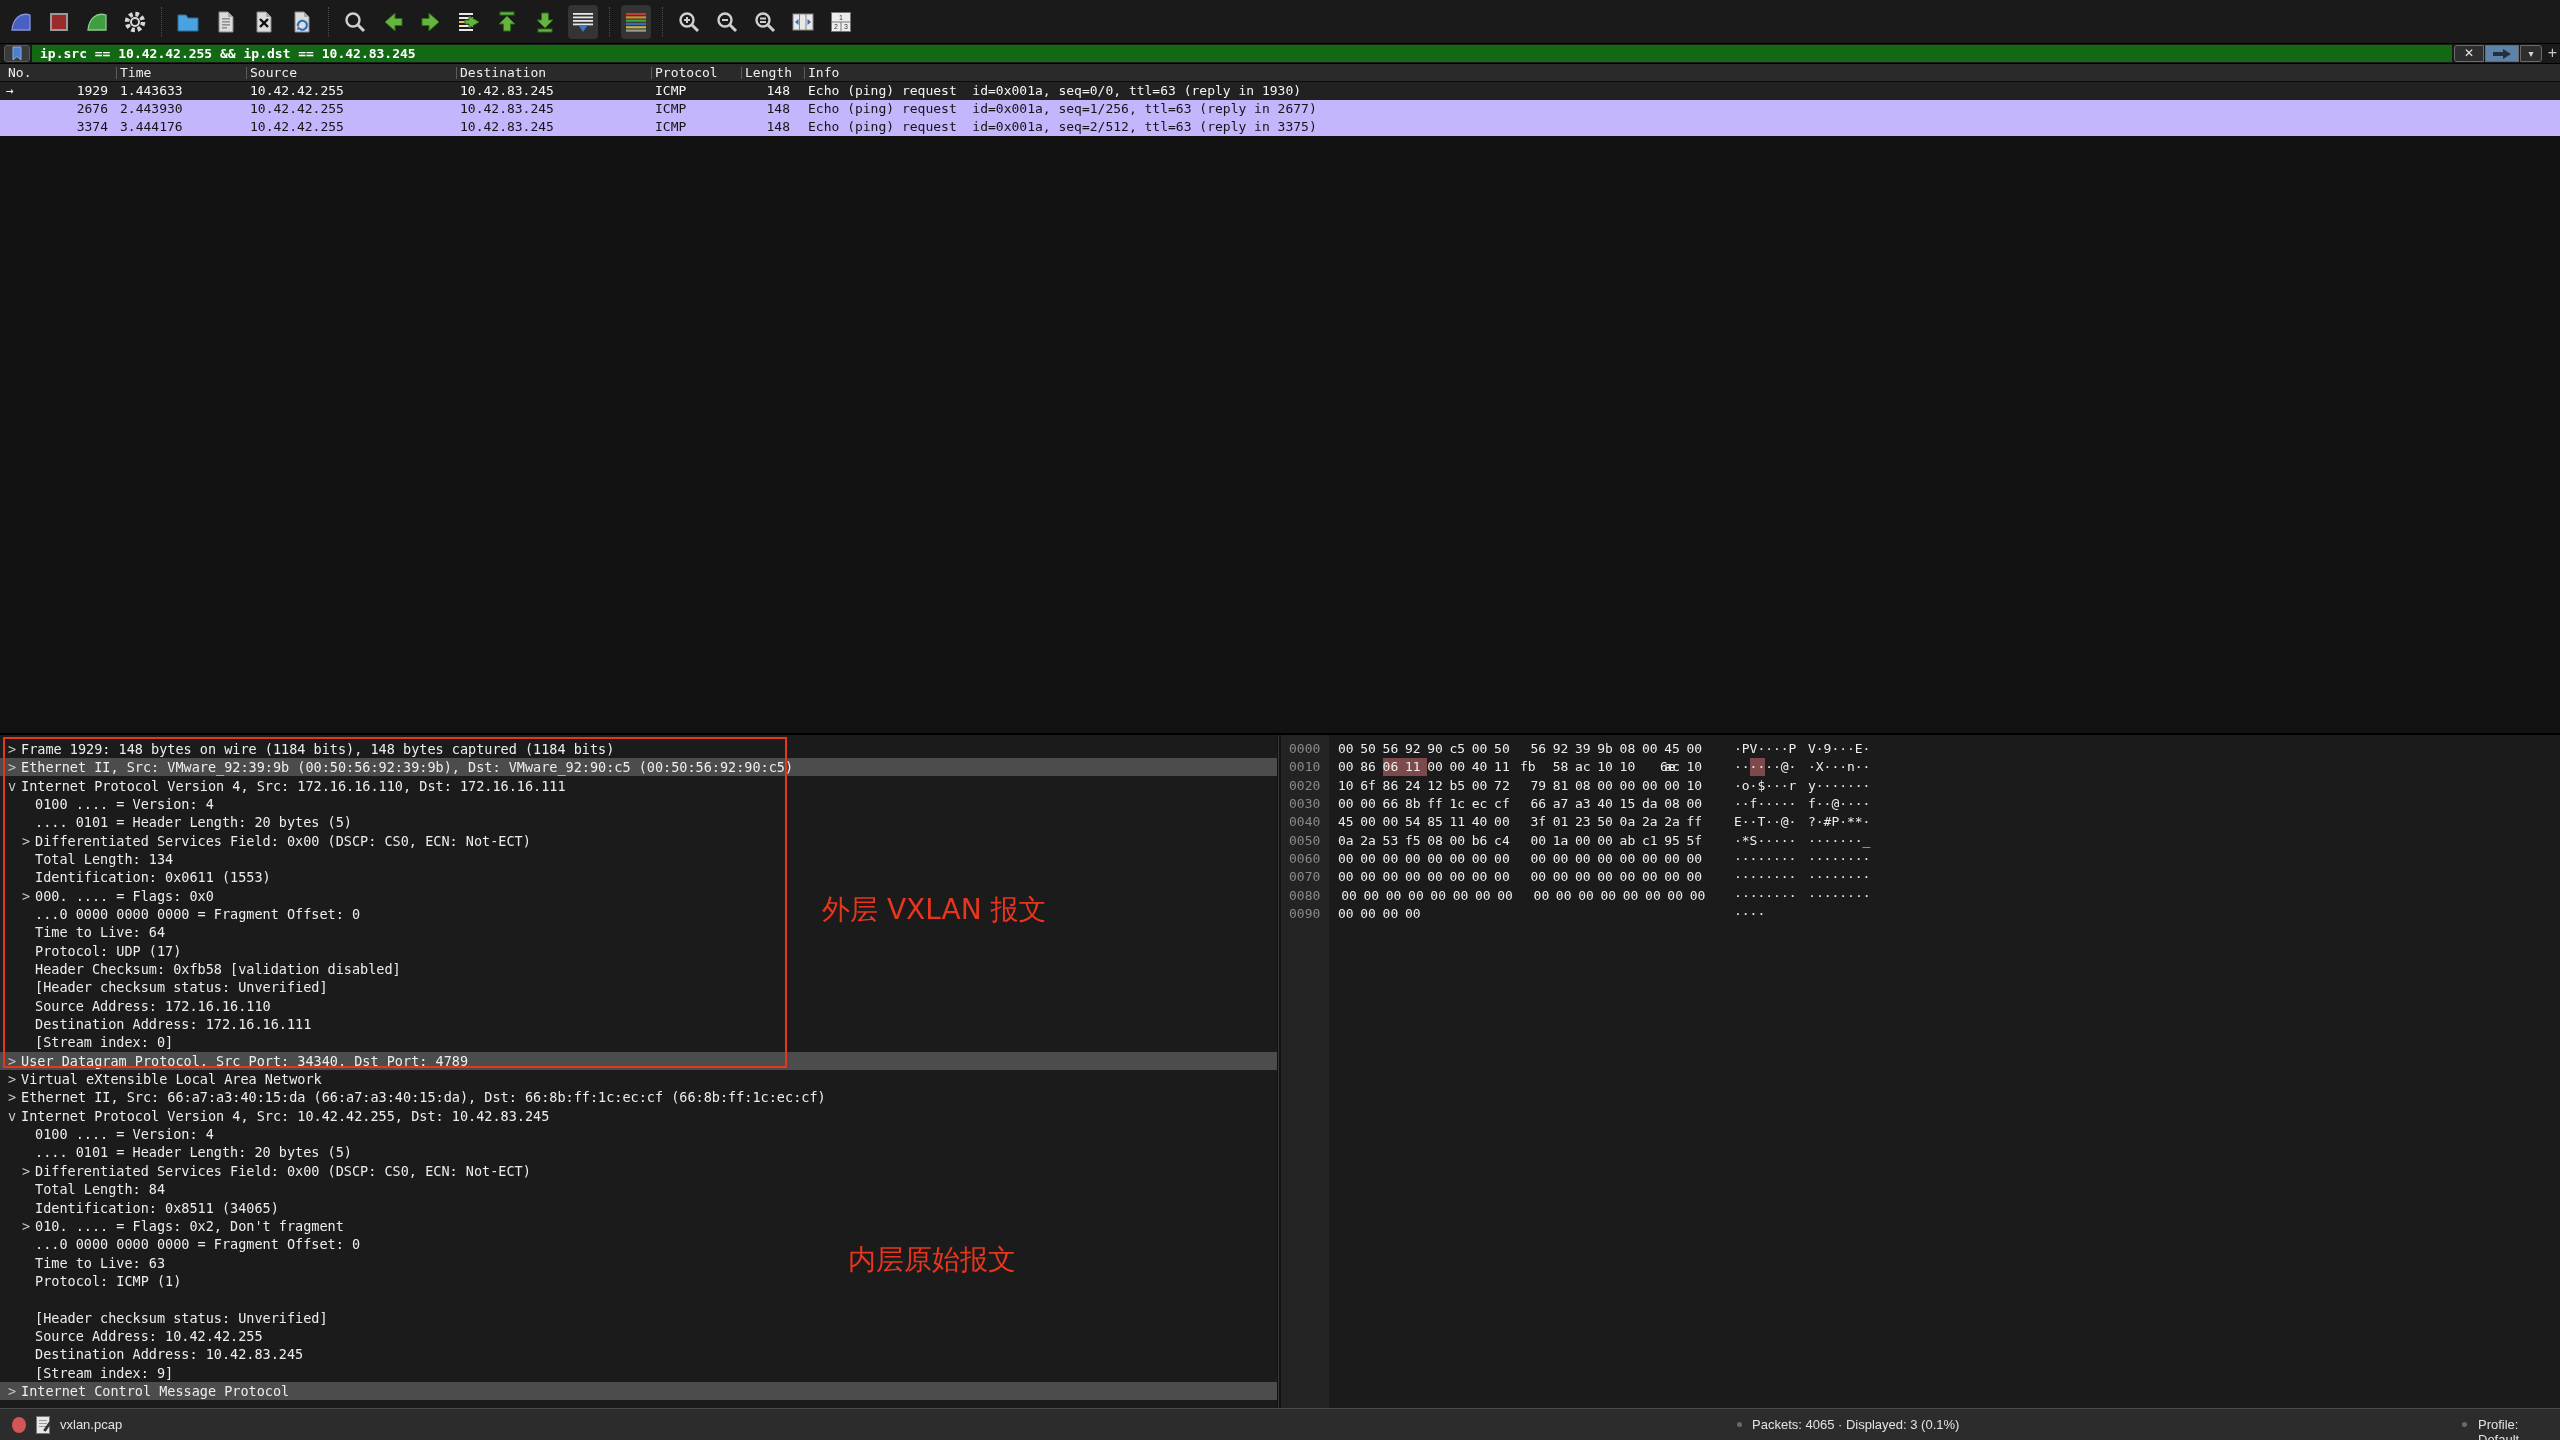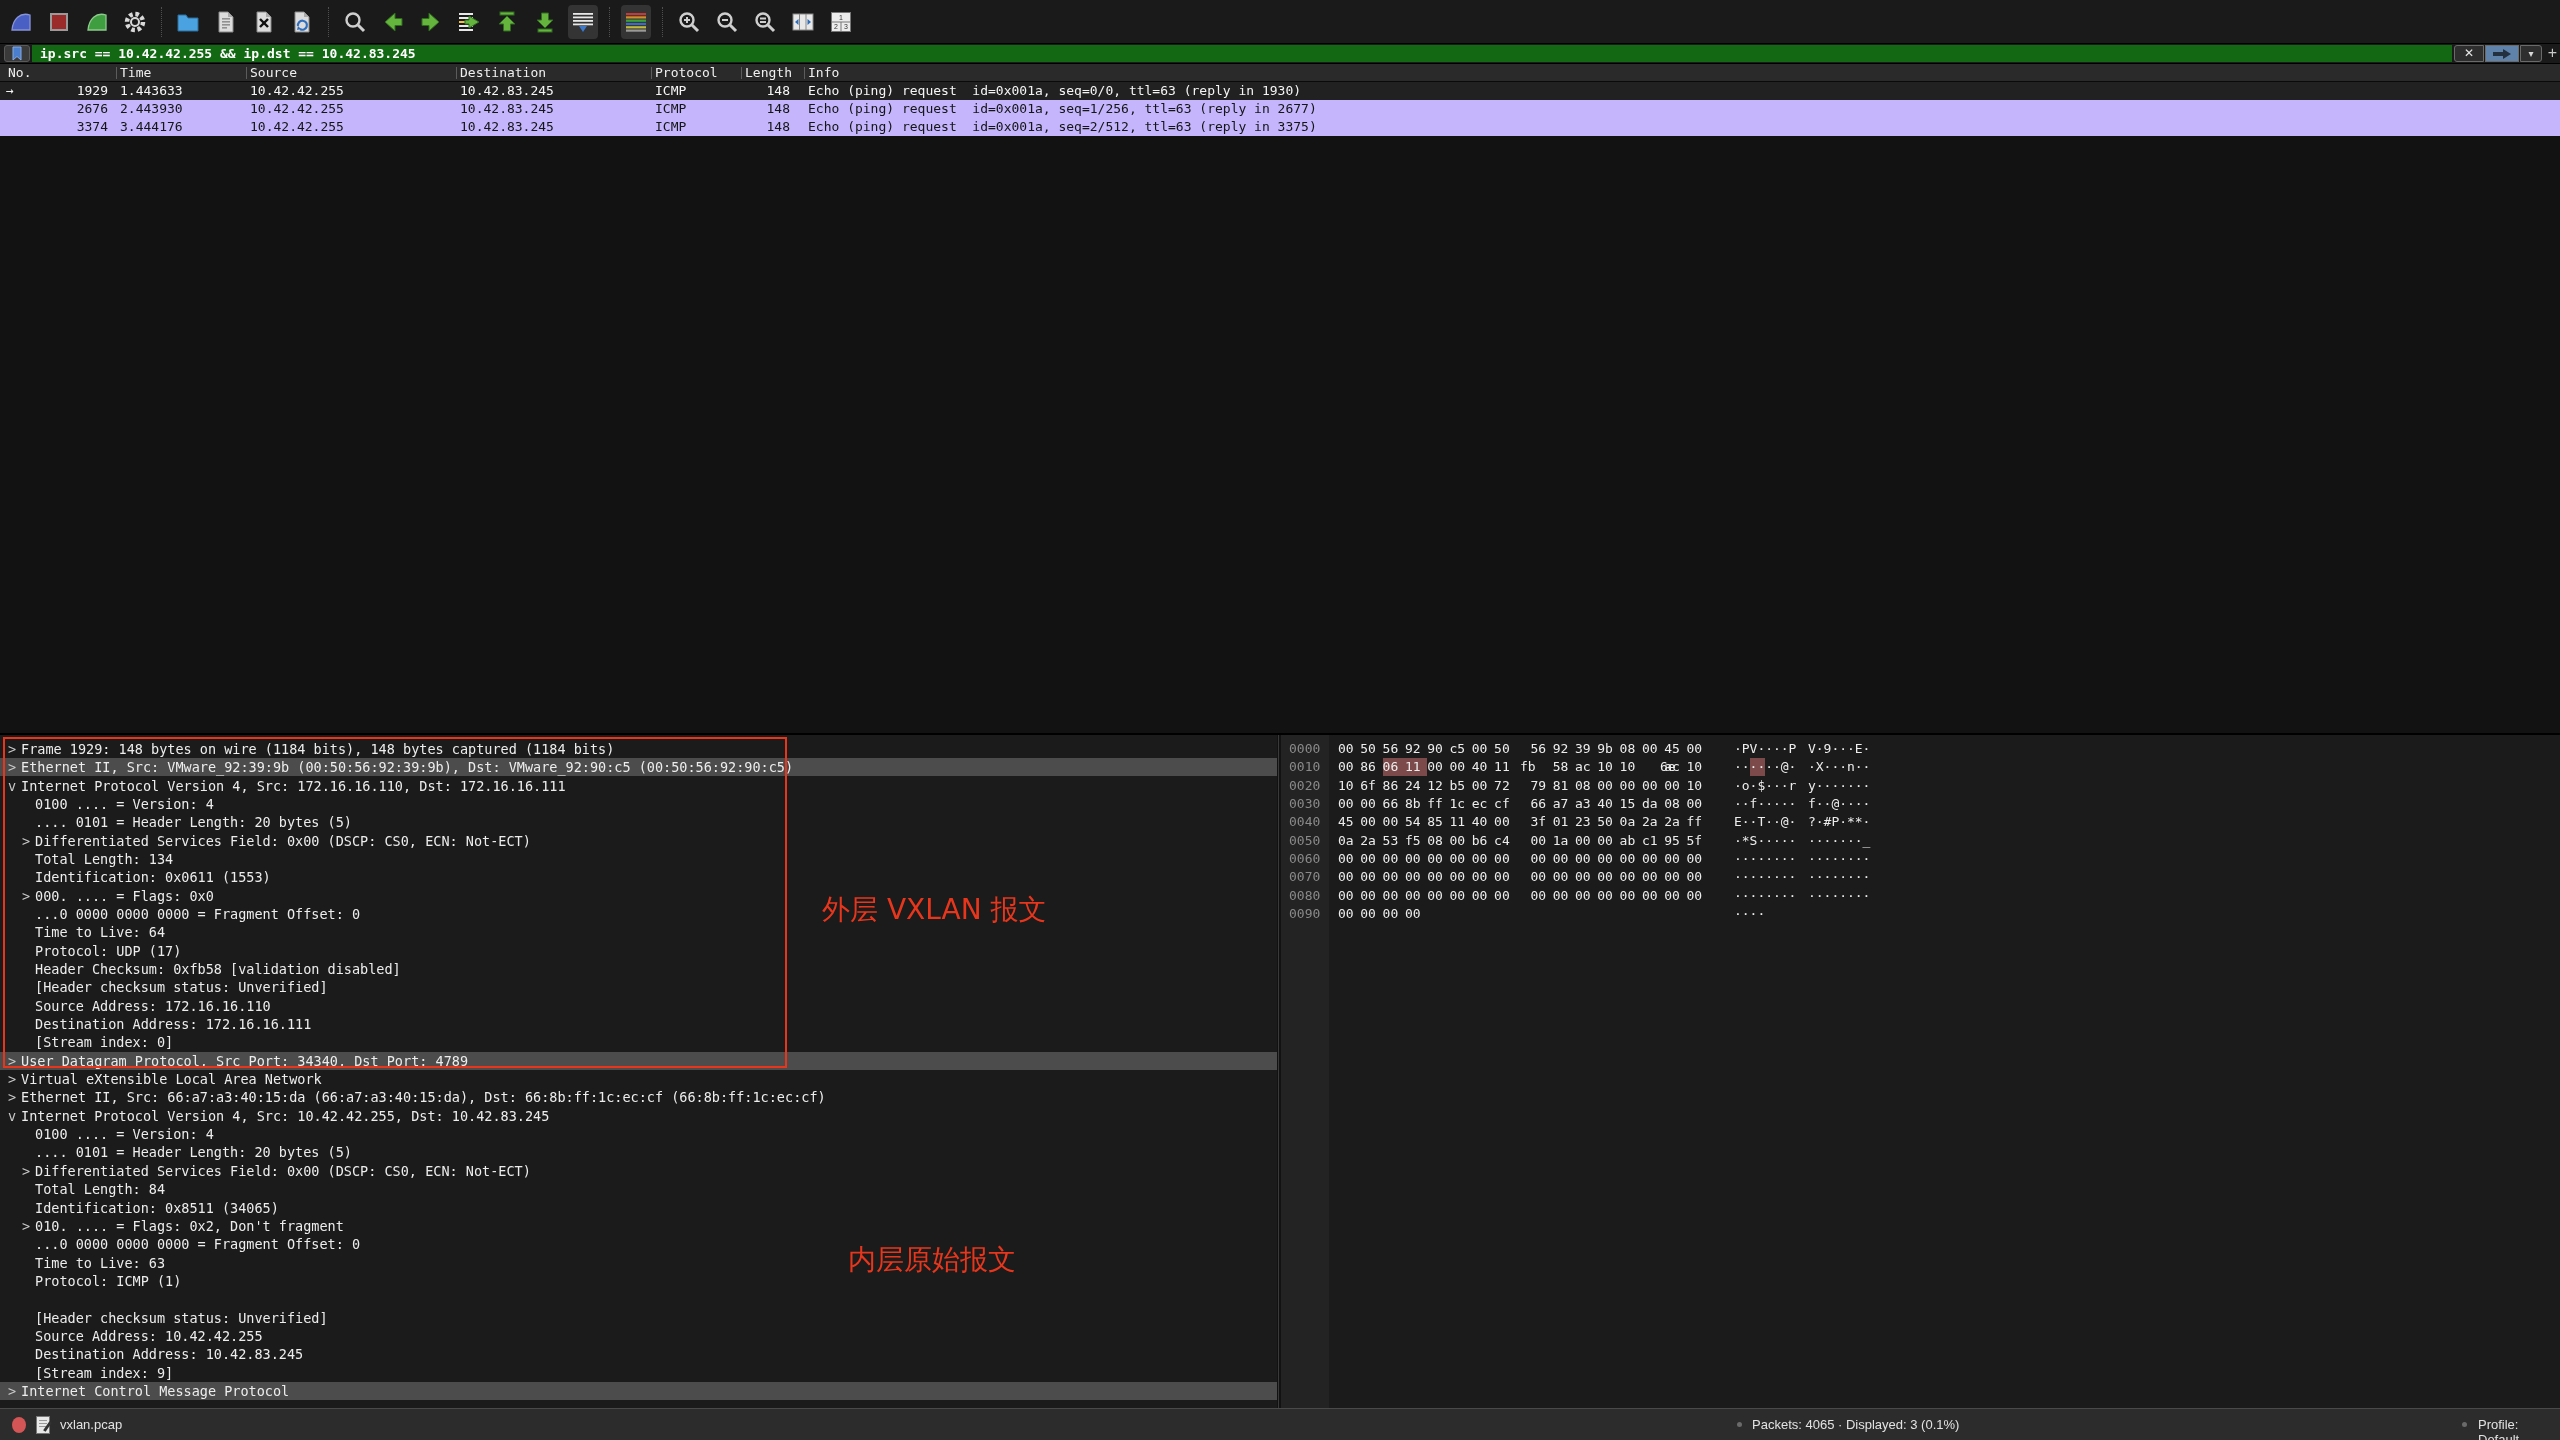--- a/index.html
+++ b/index.html
@@ -638,21 +638,21 @@
         <span class="asc-ch" style="left: 507.6px;">·</span>
         <span class="asc-ch" style="left: 527px;">·</span>
         <span class="asc-ch" style="left: 534.8px;">·</span>
         <span class="asc-ch" style="left: 542.6px;">·</span>
         <span class="asc-ch" style="left: 550.4px;">·</span>
         <span class="asc-ch" style="left: 558.2px;">·</span>
         <span class="asc-ch" style="left: 566px;">·</span>
         <span class="asc-ch" style="left: 573.8px;">·</span>
         <span class="asc-ch" style="left: 581.6px;">·</span>
       </div>
-      <div class="hex-row" style="top: 152px;">
+      <div class="hex-row" style="top: 152px; text-align: center;">
         <span class="hex-off">0080</span>
         <span class="hx-byte" style="left: 57px;">00</span>
         <span class="hx-byte" style="left: 79.3px;">00</span>
         <span class="hx-byte" style="left: 101.6px;">00</span>
         <span class="hx-byte" style="left: 123.9px;">00</span>
         <span class="hx-byte" style="left: 146.2px;">00</span>
         <span class="hx-byte" style="left: 168.5px;">00</span>
         <span class="hx-byte" style="left: 190.8px;">00</span>
         <span class="hx-byte" style="left: 213.1px;">00</span>
         <span class="hx-byte" style="left: 249.4px;">00</span>

